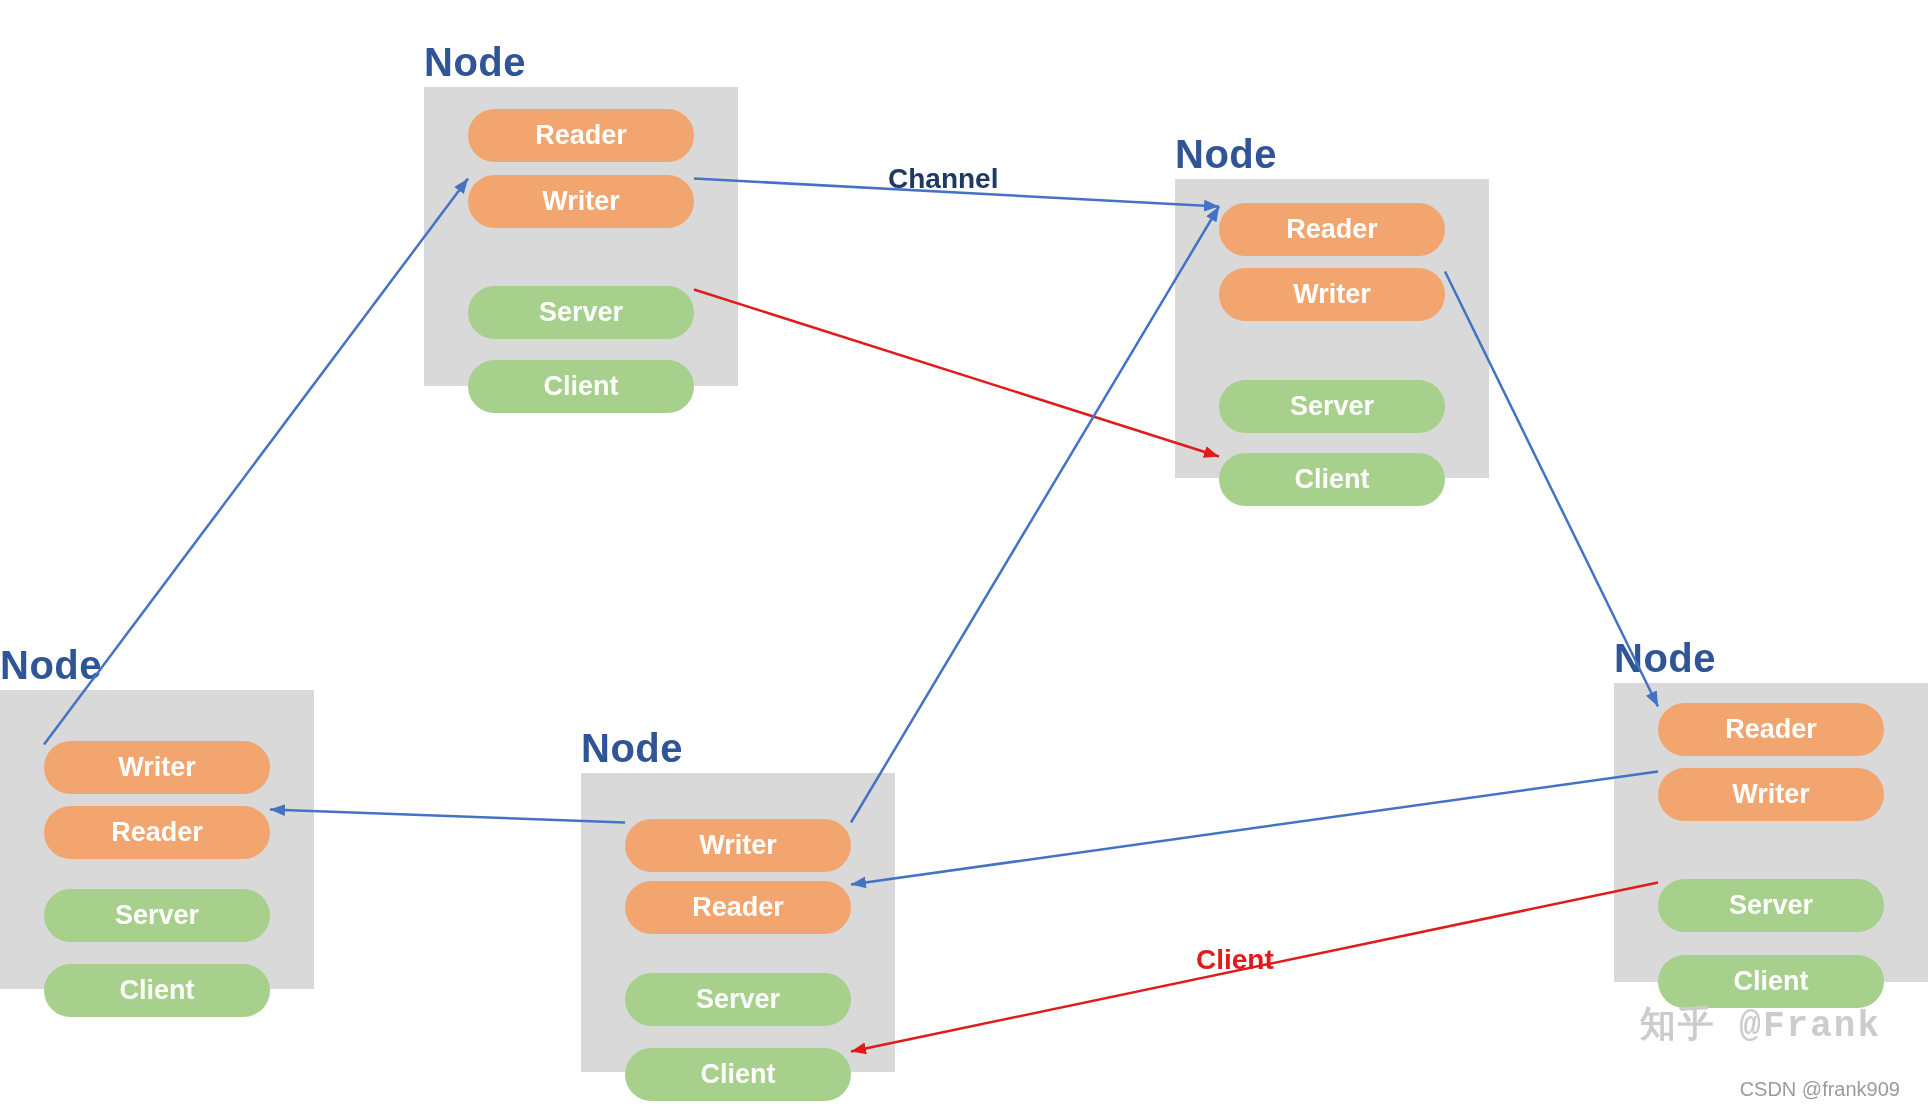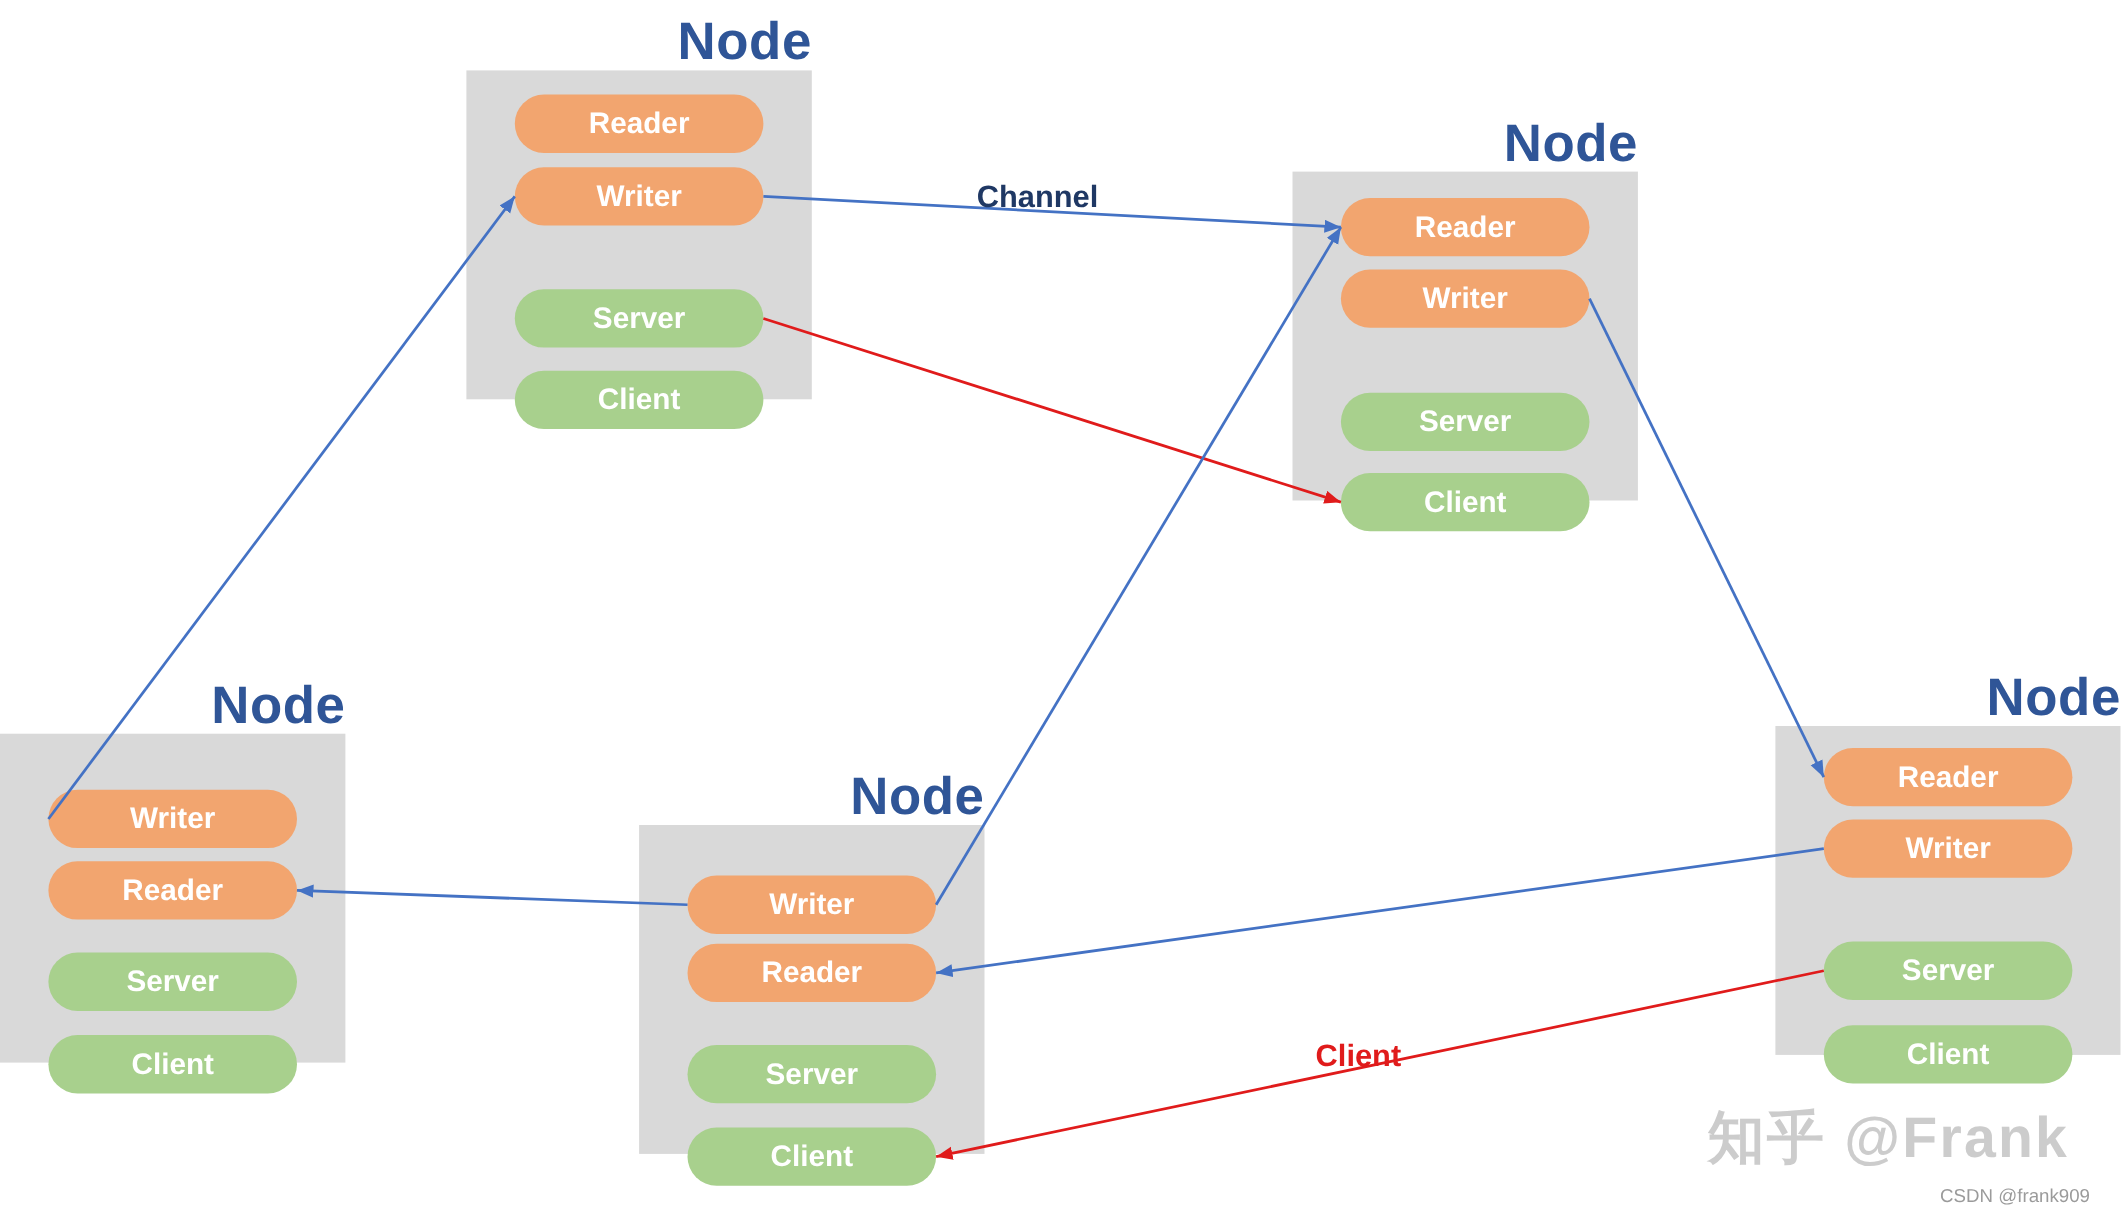--- a/index.html
+++ b/index.html
@@ -11,25 +11,26 @@
     height: 1109px;
     background: #ffffff;
     overflow: hidden;
   }
 
   .node { position: absolute; }
 
   .node-title {
     height: 48px;
     line-height: 46px;
-    text-align: right;
-    font-size: 48px;
+    text-align: left;
+    font-size: 40px;
     font-weight: bold;
     color: var(--title-blue, #2f5597);
     letter-spacing: 0.5px;
+    margin-top: 23px;
   }
 
   .node-box {
     position: relative;
     width: 100%;
     height: 299px;
     background: var(--node-box, #d9d9d9);
   }
 
   .pill {
@@ -61,30 +62,31 @@
     font-size: 28px;
     white-space: nowrap;
   }
   #channel-label { color: var(--channel-color, #1f3864); }
   #service-label { color: var(--service-color, #e01b1b); }
 
   #wm-zhihu {
     position: absolute;
     right: 47px;
     top: 1000px;
-    font-size: 52px;
+    font-size: 36px;
     font-weight: bold;
     color: #cccccc;
     letter-spacing: 2px;
+    font-family: Liberation Mono, monospace;
   }
   #wm-csdn {
     position: absolute;
     right: 28px;
     top: 1078px;
-    font-size: 17px;
+    font-size: 20px;
     color: #9b9b9b;
   }
 </style>
 </head>
 <body>
 
 <div id="canvas" style="--node-box: #d9d9d9; --pill-orange: #f2a56f; --pill-green: #a8d08d; --title-blue: #2f5597; --channel-color: #1f3864; --service-color: #e01b1b;">
 
   <div class="node" style="left:424px; top:16px; width:314px;">
     <div class="node-title">Node</div>

